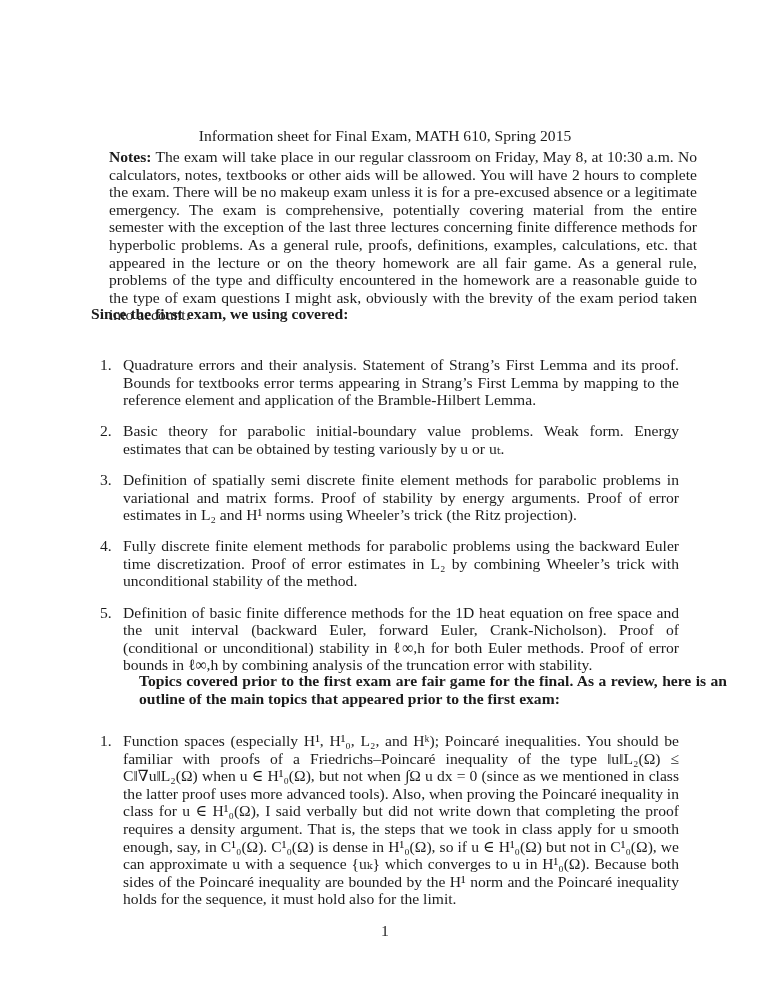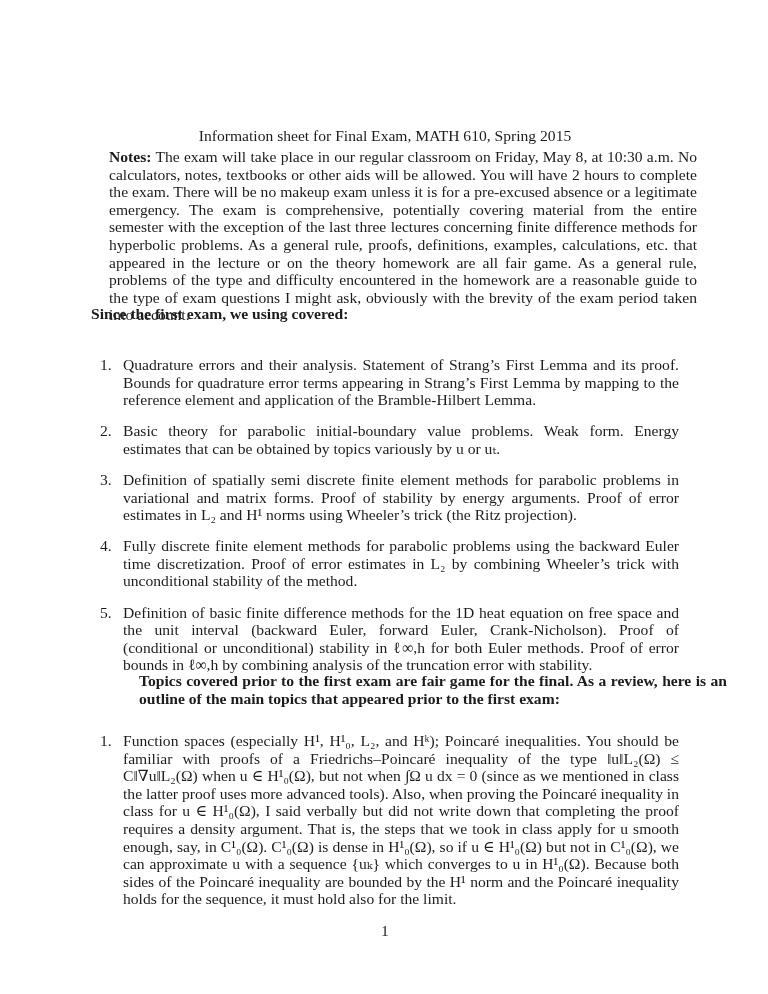--- a/index.html
+++ b/index.html
@@ -46,22 +46,22 @@
   <div class="title">Information sheet for Final Exam, MATH 610, Spring 2015</div>
 
   <div class="notes">
     <span class="notes-label">Notes:</span>
     <span>The exam will take place in our regular classroom on Friday, May 8, at 10:30 a.m. No calculators, notes, textbooks or other aids will be allowed. You will have 2 hours to complete the exam. There will be no makeup exam unless it is for a pre-excused absence or a legitimate emergency. The exam is comprehensive, potentially covering material from the entire semester with the exception of the last three lectures concerning finite difference methods for hyperbolic problems. As a general rule, proofs, definitions, examples, calculations, etc. that appeared in the lecture or on the theory homework are all fair game. As a general rule, problems of the type and difficulty encountered in the homework are a reasonable guide to the type of exam questions I might ask, obviously with the brevity of the exam period taken into account.</span>
   </div>
 
   <div class="heading" style="top:305px;">Since the first exam, we using covered:</div>
 
   <ul class="list" style="top:356px;">
-    <li><span class="num">1.</span><span>Quadrature errors and their analysis. Statement of Strang’s First Lemma and its proof. Bounds for quadrature error terms appearing in Strang’s First Lemma by mapping to the reference element and application of the Bramble-Hilbert Lemma.</span></li>
-    <li><span class="num">2.</span><span>Basic theory for parabolic initial-boundary value problems. Weak form. Energy estimates that can be obtained by topics variously by u or uₜ.</span></li>
+    <li><span class="num">1.</span><span>Quadrature errors and their analysis. Statement of Strang’s First Lemma and its proof. Bounds for textbooks error terms appearing in Strang’s First Lemma by mapping to the reference element and application of the Bramble-Hilbert Lemma.</span></li>
+    <li><span class="num">2.</span><span>Basic theory for parabolic initial-boundary value problems. Weak form. Energy estimates that can be obtained by testing variously by u or uₜ.</span></li>
     <li><span class="num">3.</span><span>Definition of spatially semi discrete finite element methods for parabolic problems in variational and matrix forms. Proof of stability by energy arguments. Proof of error estimates in L₂ and H¹ norms using Wheeler’s trick (the Ritz projection).</span></li>
     <li><span class="num">4.</span><span>Fully discrete finite element methods for parabolic problems using the backward Euler time discretization. Proof of error estimates in L₂ by combining Wheeler’s trick with unconditional stability of the method.</span></li>
     <li><span class="num">5.</span><span>Definition of basic finite difference methods for the 1D heat equation on free space and the unit interval (backward Euler, forward Euler, Crank-Nicholson). Proof of (conditional or unconditional) stability in ℓ∞,h for both Euler methods. Proof of error bounds in ℓ∞,h by combining analysis of the truncation error with stability.</span></li>
   </ul>
 
   <div class="heading" style="top:672px;margin-left:48px;">Topics covered prior to the first exam are fair game for the final. As a review, here is an outline of the main topics that appeared prior to the first exam:</div>
 
   <ul class="list" style="top:732px;">
     <li><span class="num">1.</span><span>Function spaces (especially H¹, H¹₀, L₂, and Hᵏ); Poincaré inequalities. You should be familiar with proofs of a Friedrichs–Poincaré inequality of the type ‖u‖L₂(Ω) ≤ C‖∇u‖L₂(Ω) when u ∈ H¹₀(Ω), but not when ∫Ω u dx = 0 (since as we mentioned in class the latter proof uses more advanced tools). Also, when proving the Poincaré inequality in class for u ∈ H¹₀(Ω), I said verbally but did not write down that completing the proof requires a density argument. That is, the steps that we took in class apply for u smooth enough, say, in C¹₀(Ω). C¹₀(Ω) is dense in H¹₀(Ω), so if u ∈ H¹₀(Ω) but not in C¹₀(Ω), we can approximate u with a sequence {uₖ} which converges to u in H¹₀(Ω). Because both sides of the Poincaré inequality are bounded by the H¹ norm and the Poincaré inequality holds for the sequence, it must hold also for the limit.</span></li>
   </ul>

